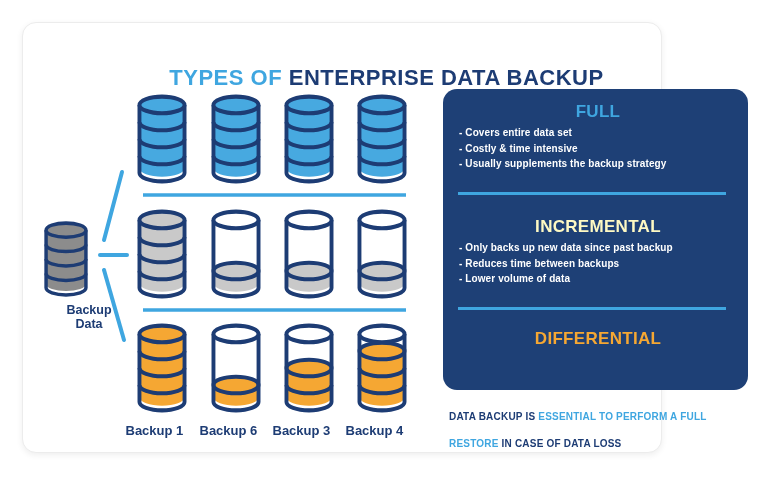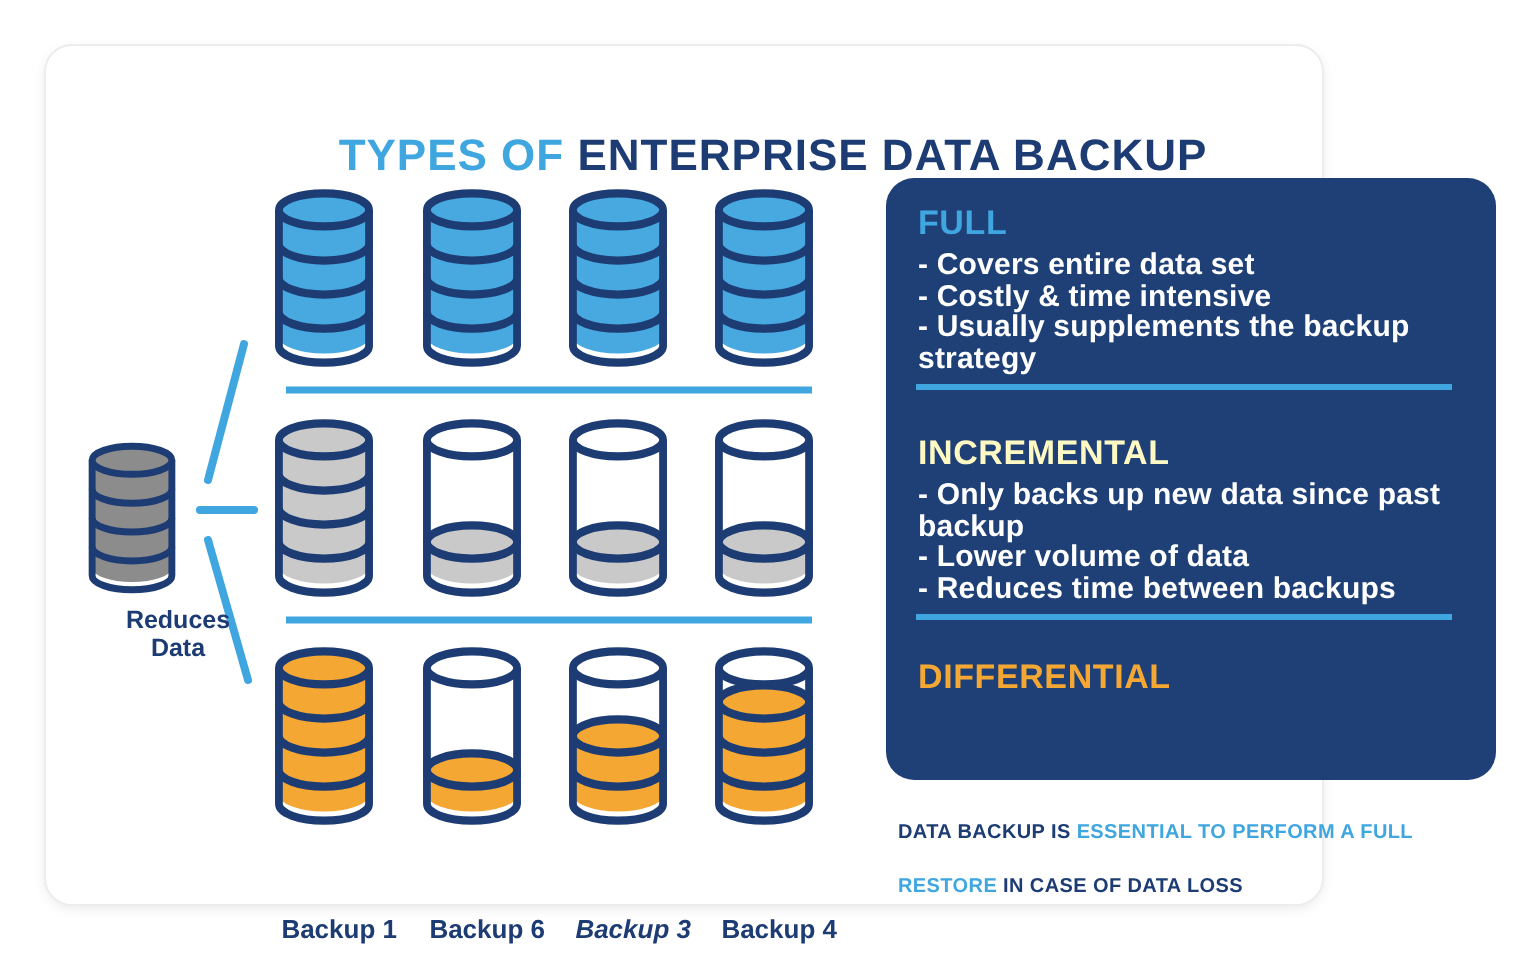--- a/index.html
+++ b/index.html
@@ -14,28 +14,28 @@
     background:#fff;border:1px solid #ececec;border-radius:14px;
     box-shadow:0 2px 6px rgba(0,0,0,.07);}
   .title{position:absolute;left:0;top:42px;width:727px;text-align:center;
     font-size:22px;font-weight:800;letter-spacing:.5px;white-space:nowrap;}
   .t-prefix{color:var(--lblue);font-weight:700;}
   .t-main{color:var(--navy);font-weight:800;}
   .overlay{position:absolute;left:-22px;top:-22px;width:768px;height:480px;pointer-events:none;}
   .cyl{position:absolute;}
   .src-label{position:absolute;left:20px;top:280px;width:92px;text-align:center;
     color:var(--navy);font-size:12.5px;font-weight:800;line-height:14px;}
-  .backup-label{position:absolute;top:400px;width:73px;text-align:right;
-    color:var(--navy);font-size:13px;font-weight:800;margin-top:34px;}
+  .backup-label{position:absolute;top:400px;width:73px;text-align:left;
+    color:var(--navy);font-size:13px;font-weight:800;}
   .panel{position:absolute;left:420px;top:66px;width:305px;height:301px;
     background:var(--panel);border-radius:14px;}
   .panel-divider{position:absolute;left:15px;width:268px;height:3px;background:var(--lblue);}
   .p-section{position:absolute;left:16px;width:278px;}
-  .p-head{font-size:17px;font-weight:800;letter-spacing:.3px;margin-bottom:3px;}
-  .p-bullet{color:#fff;font-size:15px;font-weight:700;line-height:15.5px;letter-spacing:.1px;}
+  .p-head{font-size:17px;font-weight:800;letter-spacing:.3px;margin-bottom:3px;text-align:center;}
+  .p-bullet{color:#fff;font-size:10px;font-weight:700;line-height:15.5px;letter-spacing:.1px;}
   .caption{position:absolute;left:426px;top:380px;width:302px;
     font-size:10px;font-weight:800;line-height:27px;letter-spacing:.2px;}
   .seg-navy{color:var(--navy);}
   .seg-light_blue{color:var(--lblue);}
 </style>
 </head>
 <body>
 
 <div class="stage">
   <div class="card">
@@ -183,46 +183,46 @@
             <path d="M4 31.5 a26 9 0 0 0 52 0" fill="none" stroke="#1d3c74" stroke-width="4.5"></path>
             <path d="M4 50 a26 9 0 0 0 52 0" fill="none" stroke="#1d3c74" stroke-width="4.5"></path>
             <path d="M4 68.5 a26 9 0 0 0 52 0" fill="none" stroke="#1d3c74" stroke-width="4.5"></path>
             <path d="M4 13 V87 a26 9 0 0 0 52 0 V13" fill="none" stroke="#1d3c74" stroke-width="4.5"></path>
             <ellipse cx="30" cy="13" rx="26" ry="9" fill="#8c8c8c" stroke="#1d3c74" stroke-width="4.5"></ellipse>
           </svg>
         </div>
       </div>
 
     <div class="src-label">
-      <div>Reduces</div>
+      <div>Backup</div>
       <div>Data</div>
     </div>
 
     <div id="backup-labels">
         <div class="backup-label" style="left: 102.5px;">Backup 1</div>
         <div class="backup-label" style="left: 176.5px;">Backup 6</div>
-        <div class="backup-label" style="left: 249.5px; font-style: italic;">Backup 3</div>
+        <div class="backup-label" style="left: 249.5px;">Backup 3</div>
         <div class="backup-label" style="left: 322.5px;">Backup 4</div>
       </div>
 
     <div class="panel">
       <div class="panel-divider" style="top:103px;"></div>
       <div class="panel-divider" style="top:218px;"></div>
       <div id="panel-sections">
           <div class="p-section" style="top: 13px;">
             <div class="p-head" style="color: rgb(63, 166, 224);">FULL</div>
             <div class="p-bullet">- Covers entire data set</div>
             <div class="p-bullet">- Costly &amp; time intensive</div>
             <div class="p-bullet">- Usually supplements the backup strategy</div>
           </div>
           <div class="p-section" style="top: 128px;">
             <div class="p-head" style="color: #fef9c3;">INCREMENTAL</div>
             <div class="p-bullet">- Only backs up new data since past backup</div>
+            <div class="p-bullet">- Reduces time between backups</div>
             <div class="p-bullet">- Lower volume of data</div>
-            <div class="p-bullet">- Reduces time between backups</div>
           </div>
           <div class="p-section" style="top: 240px;">
             <div class="p-head" style="color: rgb(245, 167, 51);">DIFFERENTIAL</div>
           </div>
         </div>
     </div>
 
     <div class="caption" id="caption"><span class="seg-navy">DATA BACKUP IS </span><span class="seg-light_blue">ESSENTIAL TO PERFORM A FULL RESTORE</span><span class="seg-navy"> IN CASE OF DATA LOSS</span></div>
 
   </div>

